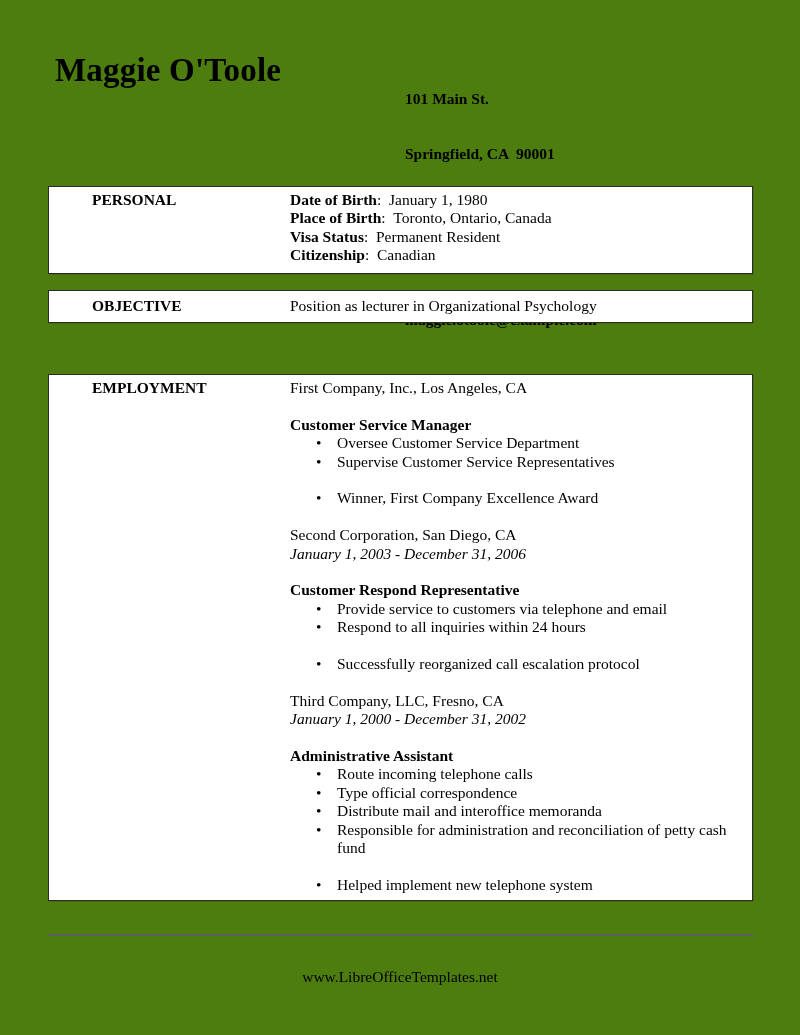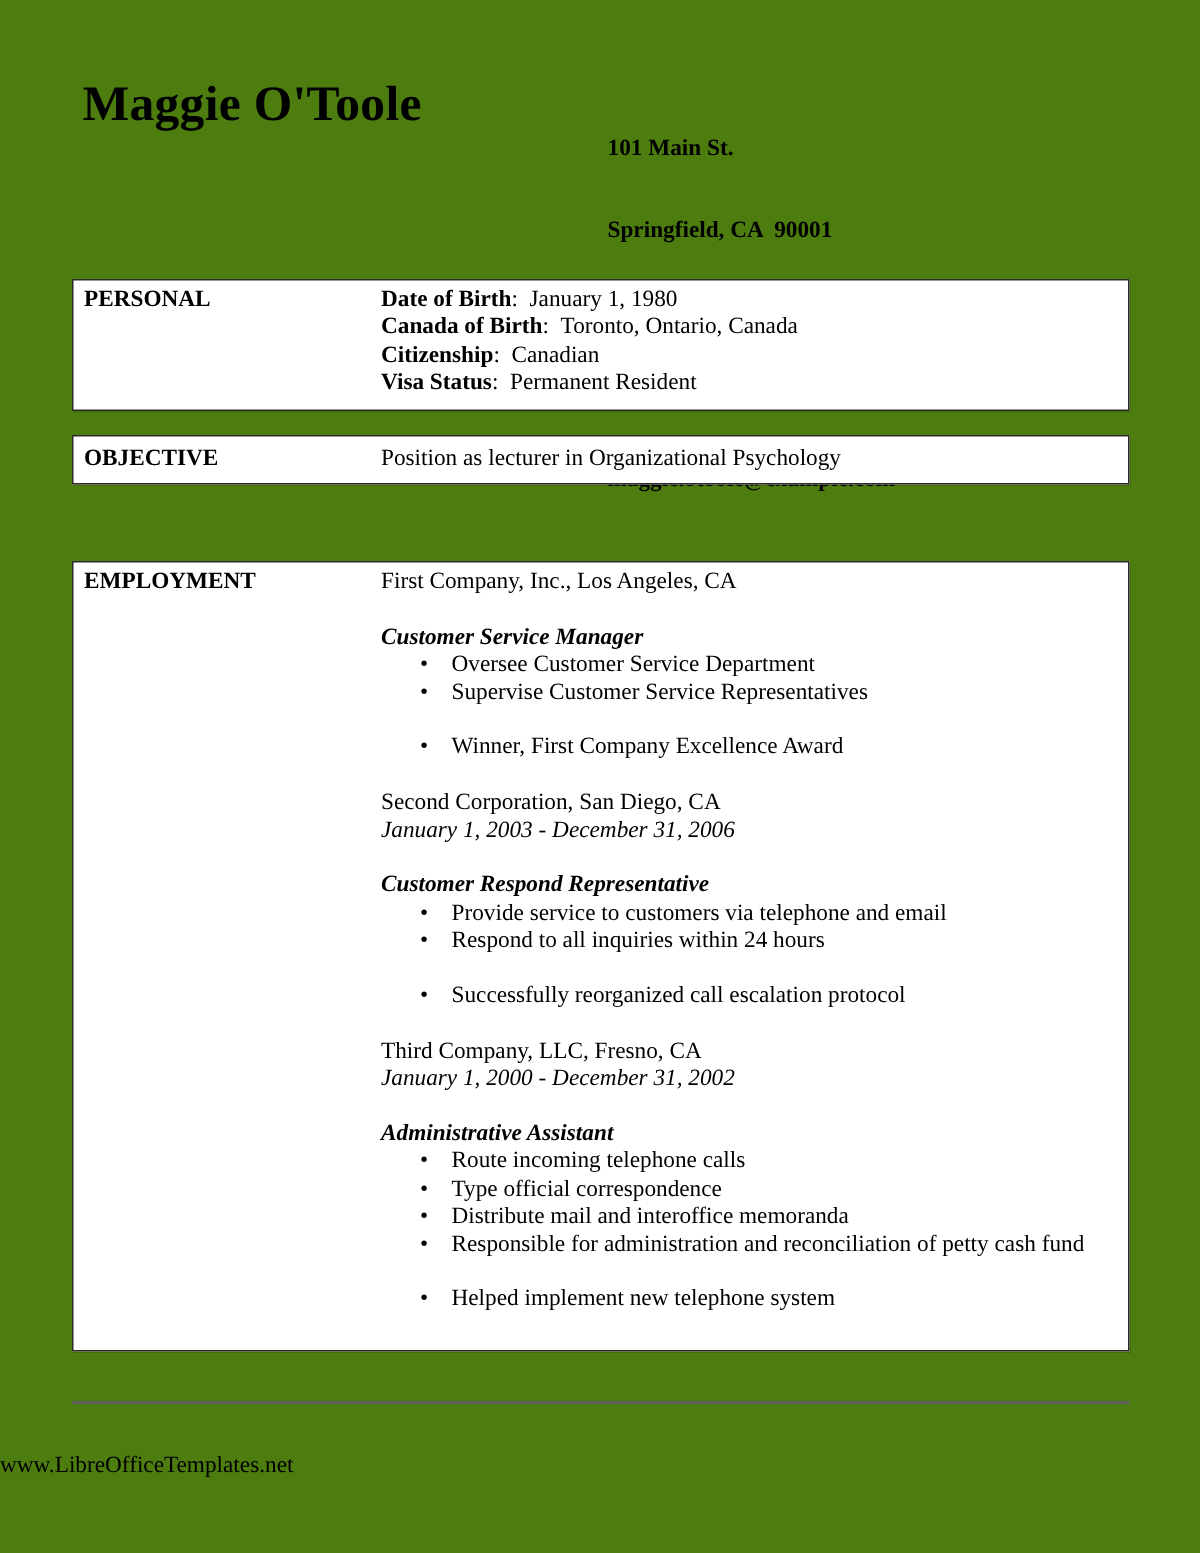--- a/index.html
+++ b/index.html
@@ -38,20 +38,21 @@
   .section-box {
     position: absolute;
     left: 48px;
     width: 705px;
     box-sizing: border-box;
     border: 1px solid #2b2b2b;
     box-shadow: 1px 1px 0 rgba(0,0,0,0.12);
     display: flex;
     align-items: flex-start;
     background: #ffffff;
+    padding-left: 36px;
   }
   .box-personal   { top: 186px; height: 88px;  padding-top: 4px; }
   .box-objective  { top: 290px; height: 33px;  padding-top: 6px; }
   .box-employment { top: 374px; height: 527px; padding-top: 4px; }
 
   .sec-label {
     width: 205px;
     flex-shrink: 0;
     box-sizing: border-box;
     padding-left: 7px;
@@ -59,21 +60,21 @@
   }
   .sec-content { flex: 1 1 auto; padding-right: 10px; }
 
   
   .pr-label { font-weight: bold; }
   .pr-sep::before { content: ":\00a0\00a0"; font-weight: normal; }
 
   
   .job-company { font-weight: normal; }
   .job-dates   { font-style: italic; }
-  .job-title   { font-weight: bold; font-style: italic; }
+  .job-title   { font-weight: bold; }
   ul.blist { margin: 0; padding: 0; list-style: none; }
   li.bullet-item { position: relative; padding-left: 47px; }
   li.bullet-item::before {
     content: "\2022";
     position: absolute;
     left: 26px;
     top: 0;
   }
   .sp { height: 18.4px; }
 
@@ -84,21 +85,21 @@
     top: 934px;
     width: 705px;
     height: 2px;
     background: #5f5f5f;
   }
   .footer-text {
     position: absolute;
     left: 0;
     top: 968px;
     width: 800px;
-    text-align: left;
+    text-align: center;
   }
 </style>
 </head>
 <body>
 
 <div class="page">
 
   <div class="name">Maggie O'Toole</div>
   <div class="contact">
     <div>101 Main St.</div>
@@ -108,27 +109,27 @@
     <div>maggie.otoole@example.com</div>
   </div>
 
   <div class="section-box box-personal">
     <div class="sec-label">PERSONAL</div>
     <div class="sec-content">
       <div class="personal-row">
         <span class="pr-label">Date of Birth</span><span class="pr-sep"></span><span class="pr-value">January 1, 1980</span>
       </div>
       <div class="personal-row">
-        <span class="pr-label">Canada of Birth</span><span class="pr-sep"></span><span class="pr-value">Toronto, Ontario, Canada</span>
+        <span class="pr-label">Place of Birth</span><span class="pr-sep"></span><span class="pr-value">Toronto, Ontario, Canada</span>
+      </div>
+      <div class="personal-row">
+        <span class="pr-label">Visa Status</span><span class="pr-sep"></span><span class="pr-value">Permanent Resident</span>
       </div>
       <div class="personal-row">
         <span class="pr-label">Citizenship</span><span class="pr-sep"></span><span class="pr-value">Canadian</span>
-      </div>
-      <div class="personal-row">
-        <span class="pr-label">Visa Status</span><span class="pr-sep"></span><span class="pr-value">Permanent Resident</span>
       </div>
     </div>
   </div>
 
   <div class="section-box box-objective">
     <div class="sec-label">OBJECTIVE</div>
     <div class="sec-content">Position as lecturer in Organizational Psychology</div>
   </div>
 
   <div class="section-box box-employment">

